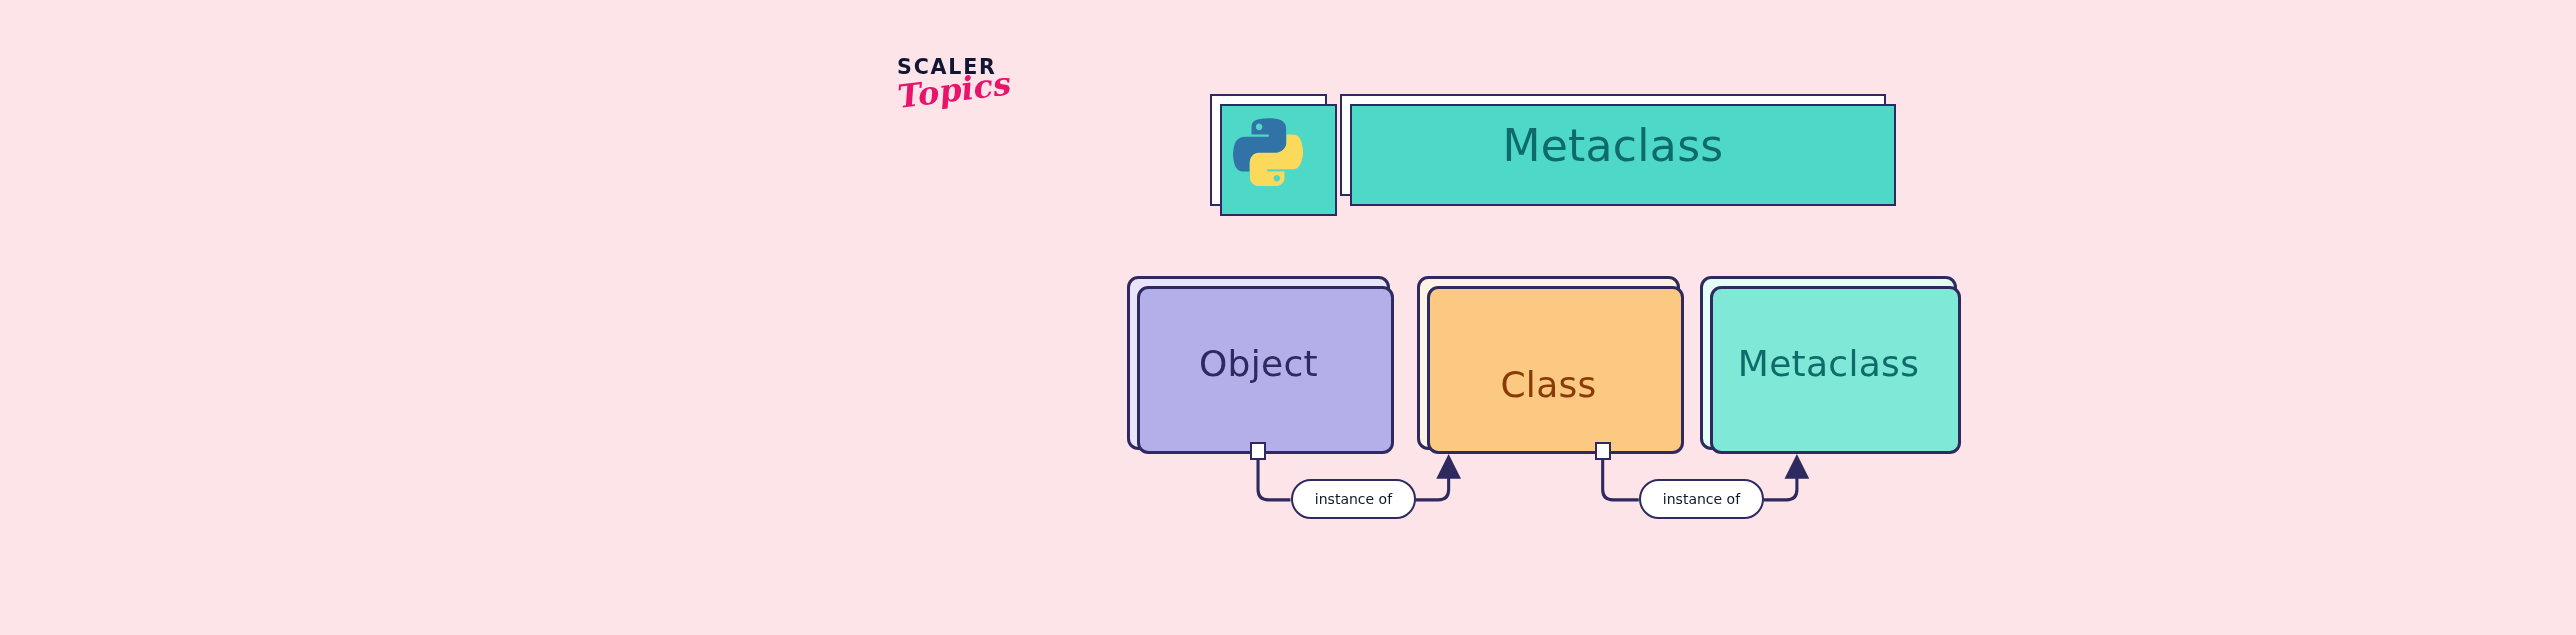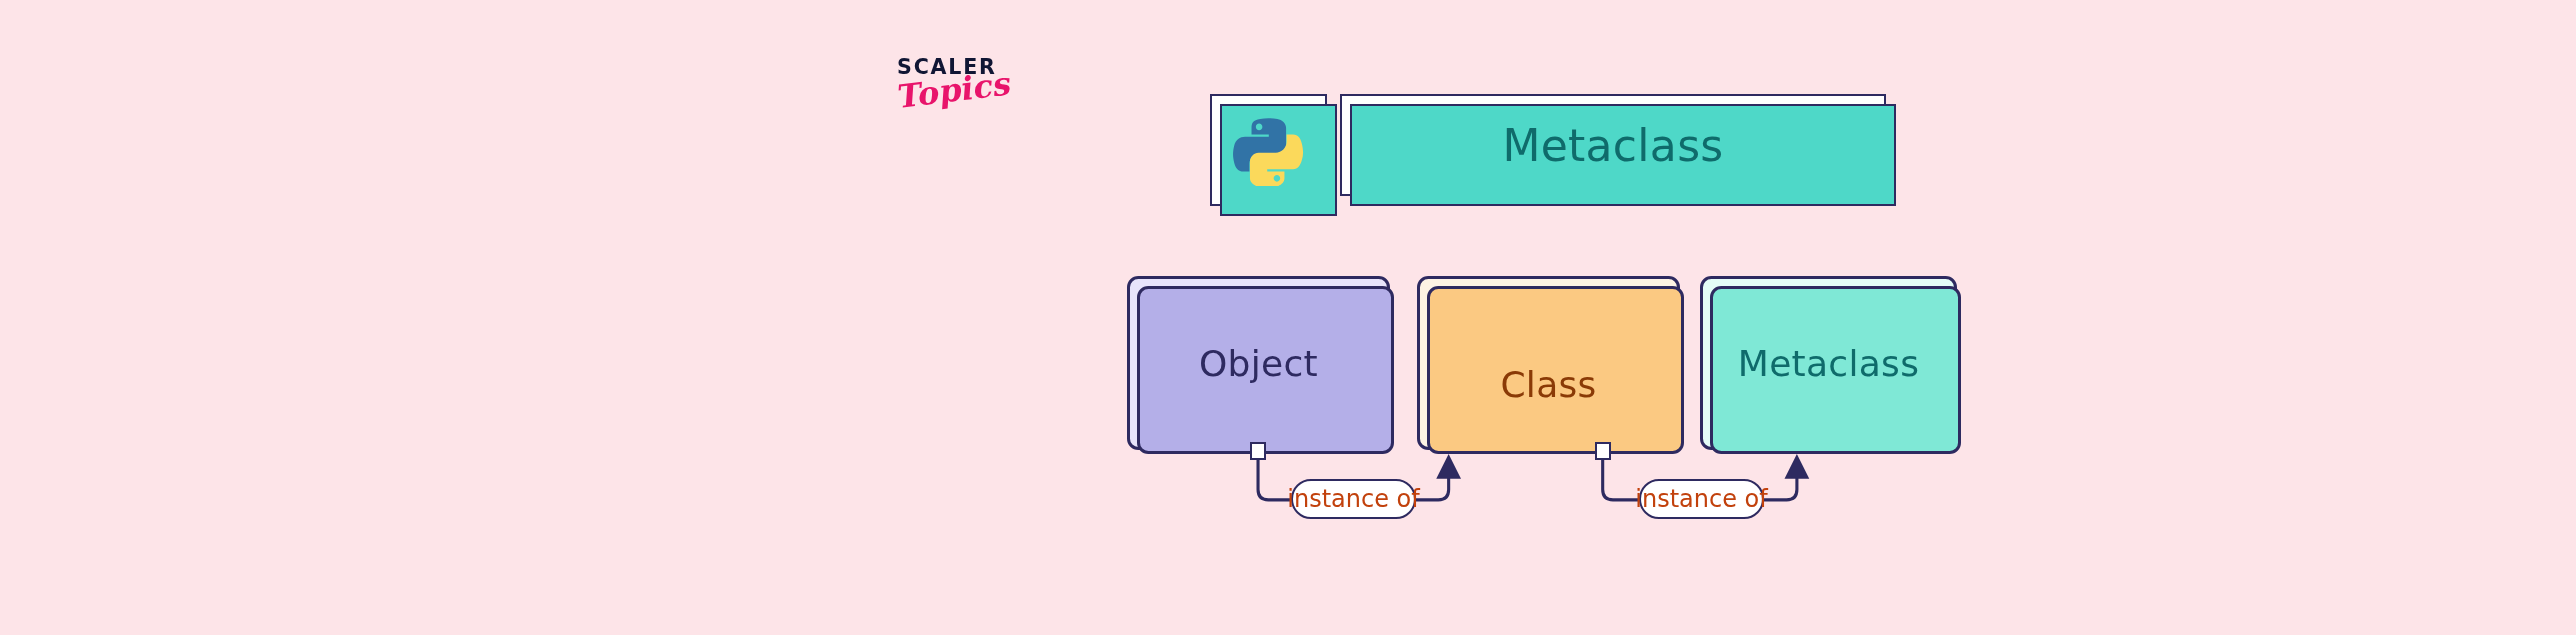--- a/index.html
+++ b/index.html
@@ -192,22 +192,22 @@
     border: 2.6px solid #2e2a60;
     border-radius: 20.6px;
     display: flex;
     align-items: center;
     justify-content: center;
     padding: 0 13.4px;
     z-index: 7;
   }
   .pill-label {
     font-family: "DejaVu Sans", sans-serif;
-    font-size: 24px;
-    color: #c2410c;
+    font-size: 14px;
+    color: #0f172a;
     white-space: nowrap;
   }
   #pill-1 { left: 1291px; top: 479px; width: 125px; }
   #pill-2 { left: 1639px; top: 479px; width: 125px; }
 </style>
 </head>
 <body>
 
 <div class="brand">
   <div class="brand-scaler">SCALER</div>

